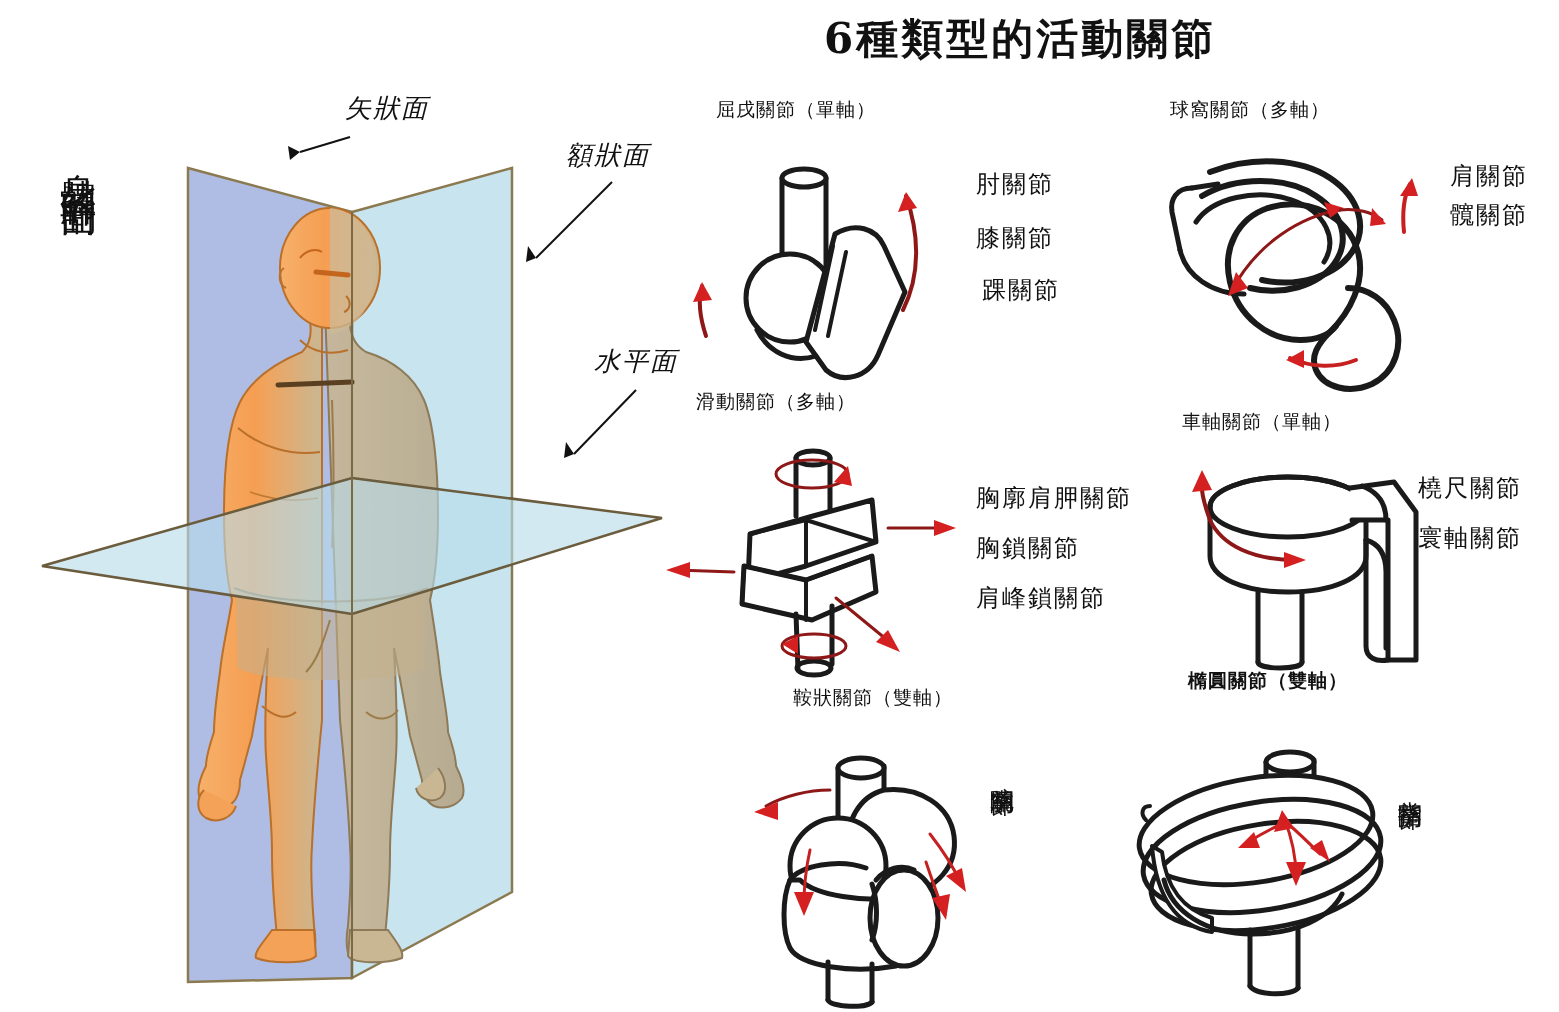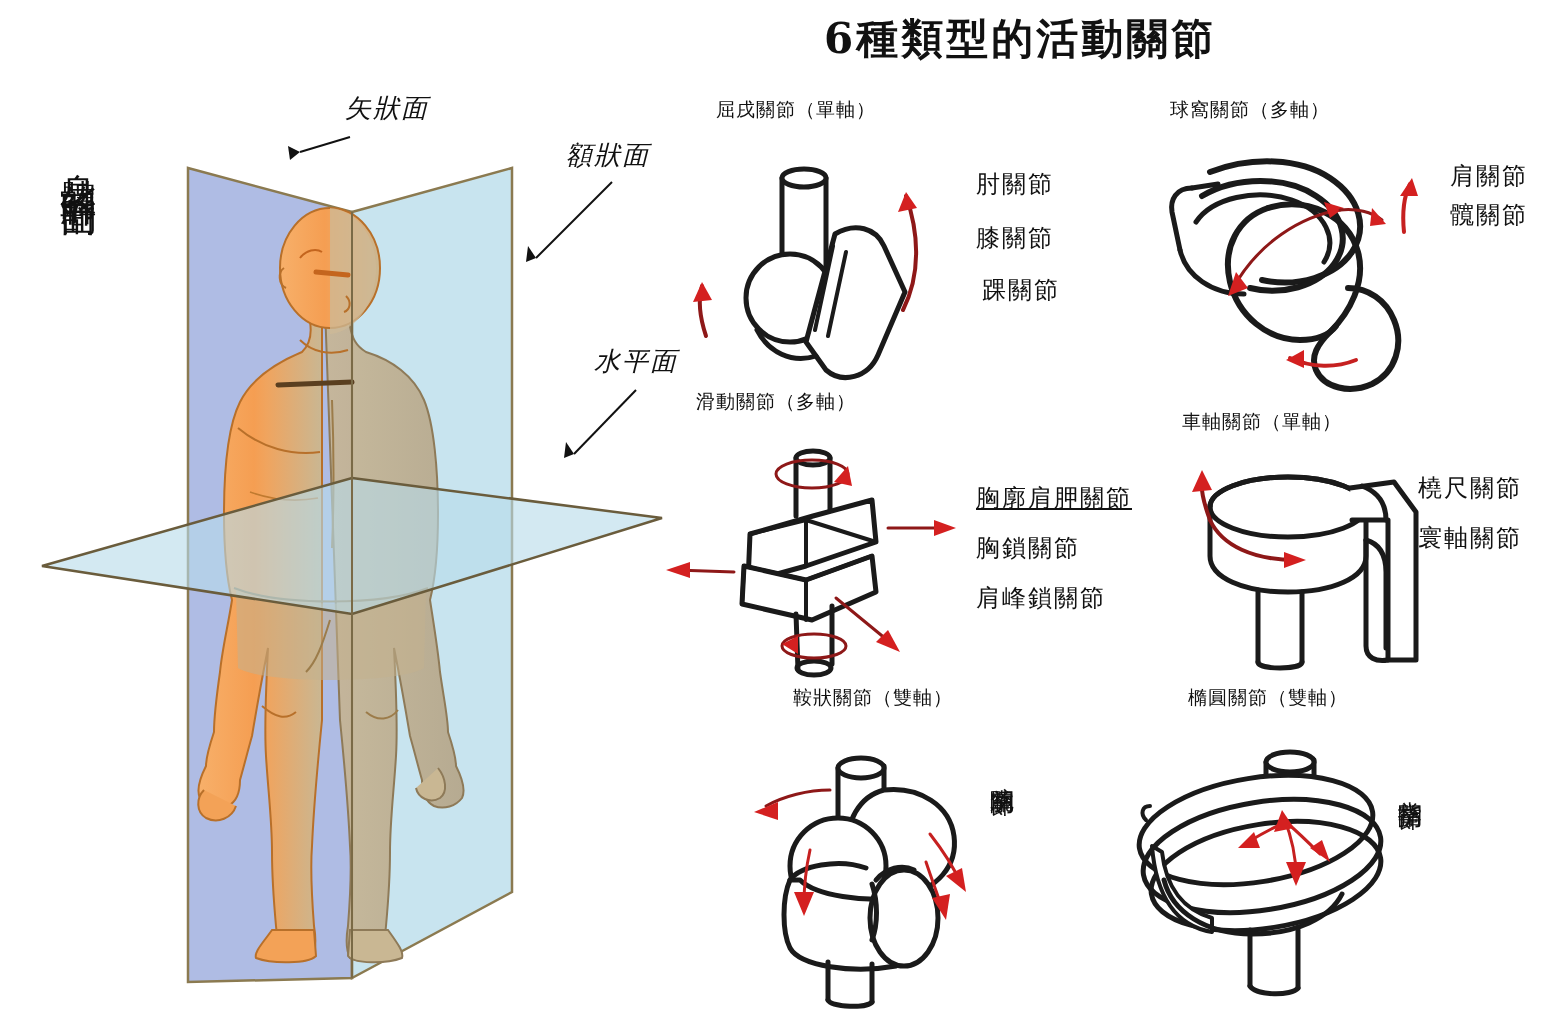--- a/index.html
+++ b/index.html
@@ -211,21 +211,21 @@
       <path d="M1340,210 C1356,208 1372,212 1382,220" class="darkred" stroke-width="3"></path>
       <polygon points="1386,224 1372,208 1370,226" class="redfill"></polygon>
       <path d="M1404,232 C1402,212 1404,196 1410,184" class="red" stroke-width="4"></path>
       <polygon points="1412,178 1400,196 1418,196" class="redfill"></polygon>
       <path d="M1290,358 C1312,368 1336,368 1356,360" class="red" stroke-width="4"></path>
       <polygon points="1286,360 1304,350 1304,368" class="redfill"></polygon>
     </g>
   </svg>
 
   <div class="txt heading" style="left:696px;top:392px;">滑動關節（多軸）</div>
-  <div class="txt example" style="left:976px;top:486px;text-decoration:underline;">胸廓肩胛關節</div>
+  <div class="txt example" style="left:976px;top:486px;">胸廓肩胛關節</div>
   <div class="txt example" style="left:976px;top:536px;">胸鎖關節</div>
   <div class="txt example" style="left:976px;top:586px;">肩峰鎖關節</div>
 
   <svg width="1559" height="1012" viewBox="0 0 1559 1012">
     <g>
 
       <path d="M796,458 L796,516 M830,458 L830,516" class="ink" stroke-width="5"></path>
       <ellipse cx="813" cy="458" rx="17" ry="7" class="ink-w" stroke-width="5"></ellipse>
 
       <path d="M813,516 L750,534 L748,582 L806,566 L876,542 L872,500 Z" class="ink-w" stroke-width="5"></path>
@@ -312,21 +312,21 @@
       <polygon points="754,812 778,802 778,820" class="redfill"></polygon>
       <path d="M810,850 C806,868 804,888 804,904" class="red" stroke-width="3"></path>
       <polygon points="804,916 794,892 814,892" class="redfill"></polygon>
       <path d="M930,834 C944,852 954,868 960,882" class="red" stroke-width="3"></path>
       <polygon points="966,892 946,876 962,868" class="redfill"></polygon>
       <path d="M926,862 C932,880 938,896 942,908" class="red" stroke-width="3"></path>
       <polygon points="946,920 932,898 950,894" class="redfill"></polygon>
     </g>
   </svg>
 
-  <div class="txt heading" style="left:1188px;top:688px;">橢圓關節（雙軸）</div>
+  <div class="txt heading" style="left:1188px;top:671px;font-weight:bold;">橢圓關節（雙軸）</div>
   <div class="vtxt example" style="left:1396px;top:782px;">掌指關節</div>
 
   <svg width="1559" height="1012" viewBox="0 0 1559 1012">
     <g>
 
       <path d="M1266,762 L1266,832 M1314,760 L1314,828" class="ink" stroke-width="5"></path>
       <ellipse cx="1290" cy="762" rx="24" ry="10" class="ink-w" stroke-width="5"></ellipse>
 
       <path d="M1262,828 C1270,850 1290,862 1312,858
                C1336,854 1352,836 1350,814" class="ink" stroke-width="5" fill="none"></path>

